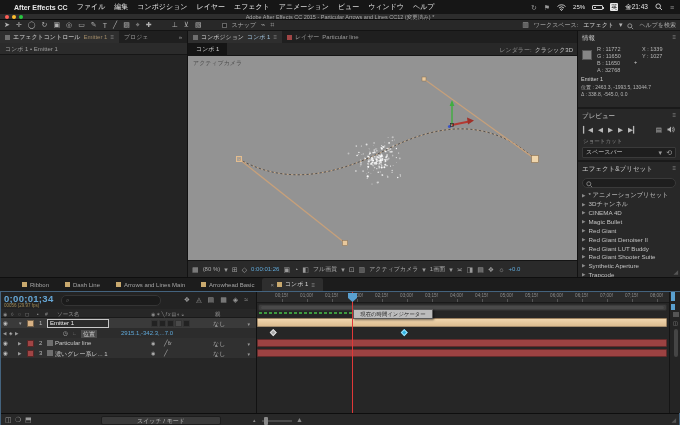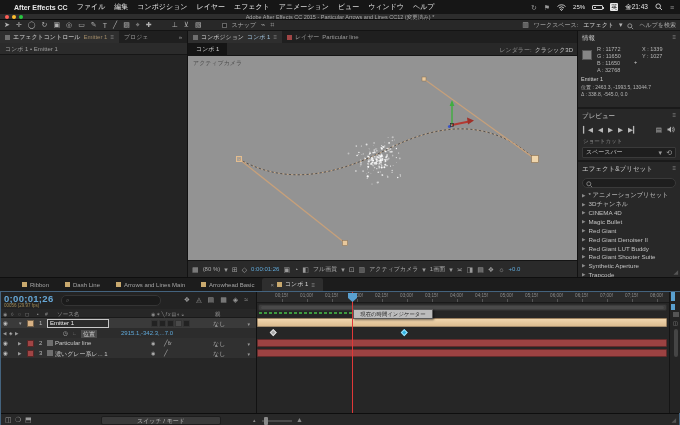--- a/index.html
+++ b/index.html
@@ -638,21 +638,21 @@
       <div class="ttab active">
         <span class="close">×</span>
         <span class="sw"></span>
         <span>コンポ 1</span>
         <span class="tmenu">≡</span>
       </div>
     </div>
 
   <div id="tl" class="a">
     <div id="tl-head">
-      <span id="tl-time">0;00;01;26</span>
+      <span id="tl-time">0;00;01;34</span>
       <span id="tl-frame">00056 (29.97 fps)</span>
       <span id="tl-search">⌕</span>
       <span id="tl-hicons">
         <span class="ic">❖</span>
         <span class="ic">◬</span>
         <span class="ic">▤</span>
         <span class="ic">▦</span>
         <span class="ic">◈</span>
         <span class="ic">≈</span>
       </span>

